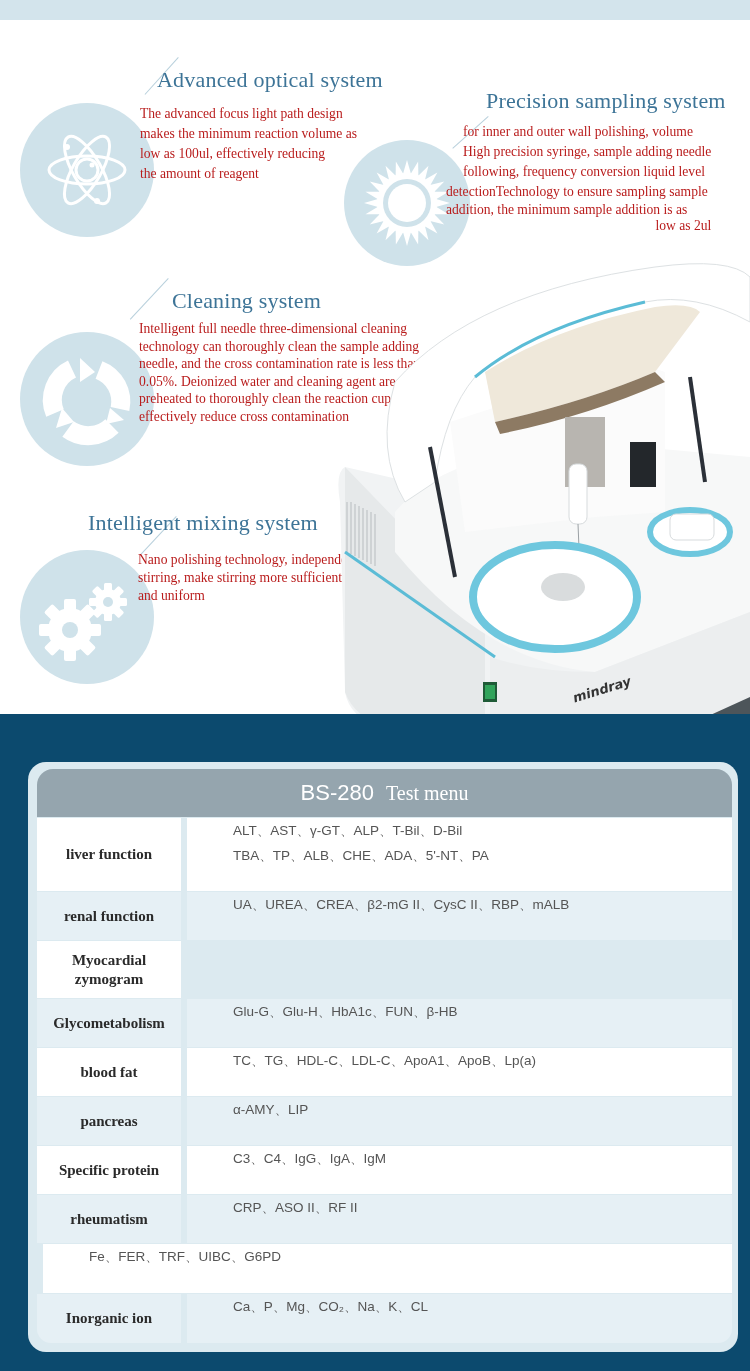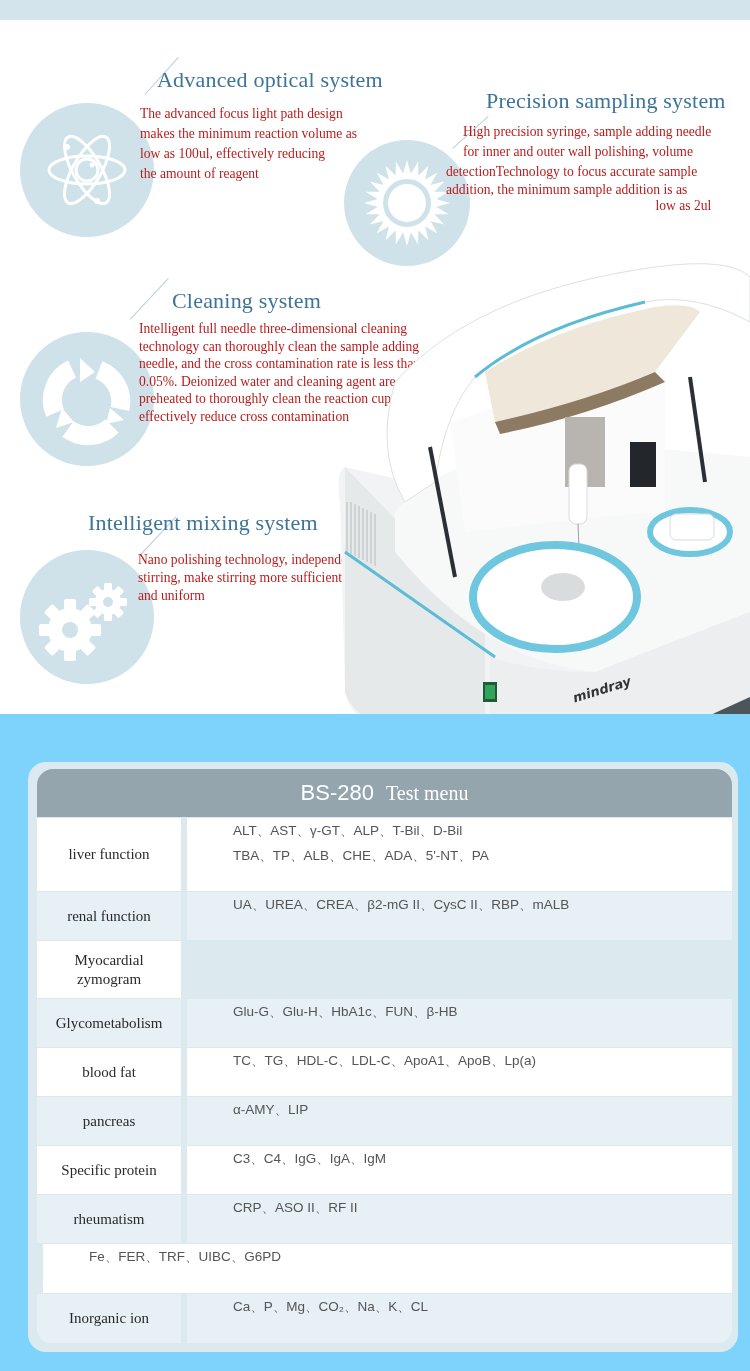--- a/index.html
+++ b/index.html
@@ -18,29 +18,29 @@
   .feat-title { position: absolute; font-family: "Liberation Serif", serif; color: #3d7497; font-size: 22px; letter-spacing: 0.2px; white-space: nowrap; }
   .feat-text { position: absolute; font-family: "Liberation Serif", serif; color: #b91c1c; font-size: 13.6px; line-height: 20px; }
   .feat-text span { display: block; white-space: nowrap; }
 
   
   .machine { position: absolute; left: 335px; top: 232px; width: 415px; height: 482px; }
 
   .brand { position: absolute; font-family: "DejaVu Sans", sans-serif; font-style: italic; font-weight: bold; font-size: 13px; color: #333; transform: rotate(-17deg); }
 
   
-  .menu-section { position: absolute; left: 0; top: 714px; width: 750px; height: 657px; background: #7dd3fc; }
+  .menu-section { position: absolute; left: 0; top: 714px; width: 750px; height: 657px; background: #0c4a6e; }
   .menu-card { position: absolute; left: 28px; top: 48px; width: 710px; height: 590px; background: #dceaf0; border-radius: 18px; }
   .menu-header { position: absolute; left: 37px; top: 55px; width: 695px; height: 48px; background: #95a5ae; border-radius: 16px 16px 0 0; display: flex; align-items: center; justify-content: center; color: #ffffff; }
   .menu-header .model { font-family: "Liberation Sans", sans-serif; font-size: 22px; margin-right: 12px; }
   .menu-header .label { font-family: "Liberation Serif", serif; font-size: 20px; }
 
   .menu-table { position: absolute; left: 37px; top: 104px; width: 695px; }
   .row { position: relative; display: flex; width: 695px; }
-  .row .cat { width: 144px; display: flex; align-items: center; justify-content: center; text-align: center; font-family: "Liberation Serif", serif; font-size: 15px; color: #2a2a2a; line-height: 19px; }
+  .row .cat { width: 144px; display: flex; align-items: center; justify-content: center; text-align: center; font-family: "Liberation Serif", serif; font-size: 15px; color: #2a2a2a; line-height: 19px; font-weight: bold; }
   .row .gap { width: 6px; background: #dceaf0; }
   .row .items { flex: 1; display: flex; flex-direction: column; justify-content: flex-start; padding-left: 46px; font-family: "Liberation Sans", sans-serif; font-size: 13.5px; color: #555; line-height: 25px; }
   .row.white .cat, .row.white .items { background: #ffffff; }
   .row.blue .cat, .row.blue .items { background: #e6f0f5; }
   .row + .row { margin-top: 1px; }
   .row.last .cat { border-bottom-left-radius: 14px; }
   .row.last .items { border-bottom-right-radius: 14px; }
 </style>
 </head>
 <body>
@@ -105,23 +105,24 @@
         <polygon points="63,20 67,34 59,34" transform="rotate(330 63 63)"></polygon>
         <polygon points="63,20 67,34 59,34" transform="rotate(345 63 63)"></polygon>
       </g>
       <circle cx="63" cy="63" r="24" fill="#cfe2ea"></circle>
       <circle cx="63" cy="63" r="19" fill="#ffffff"></circle>
     </svg>
   </div>
   <div class="slash" style="left:488px; top:96px; height:48px; transform: rotate(48deg);"></div>
   <div class="feat-title" style="left:486px; top:68px;">Precision sampling system</div>
   <div class="feat-text" style="left:446px; top:102px;">
+    <span style="padding-left:17px;">for inner and outer wall polishing, volume</span>
     <span style="padding-left:17px;">High precision syringe, sample adding needle</span>
-    <span style="padding-left:17px;">for inner and outer wall polishing, volume</span>
-    <span>detectionTechnology to focus accurate sample</span>
+    <span style="padding-left:17px;">following, frequency conversion liquid level</span>
+    <span>detectionTechnology to ensure sampling sample</span>
     <span style="line-height:16px;">addition, the minimum sample addition is as</span>
     <span style="line-height:16px; padding-left:2px;text-align:right;">low as 2ul</span>
   </div>
 
   <div class="icon-circle" style="left:20px; top:312px; width:134px; height:134px;">
     <svg viewBox="0 0 134 134">
       <g fill="none" stroke="#ffffff" stroke-width="19">
         <path d="M 79 38 A 34 34 0 0 1 100 77"></path>
         <path d="M 92 94 A 34 34 0 0 1 48 97"></path>
         <path d="M 35 81 A 34 34 0 0 1 52 37"></path>

